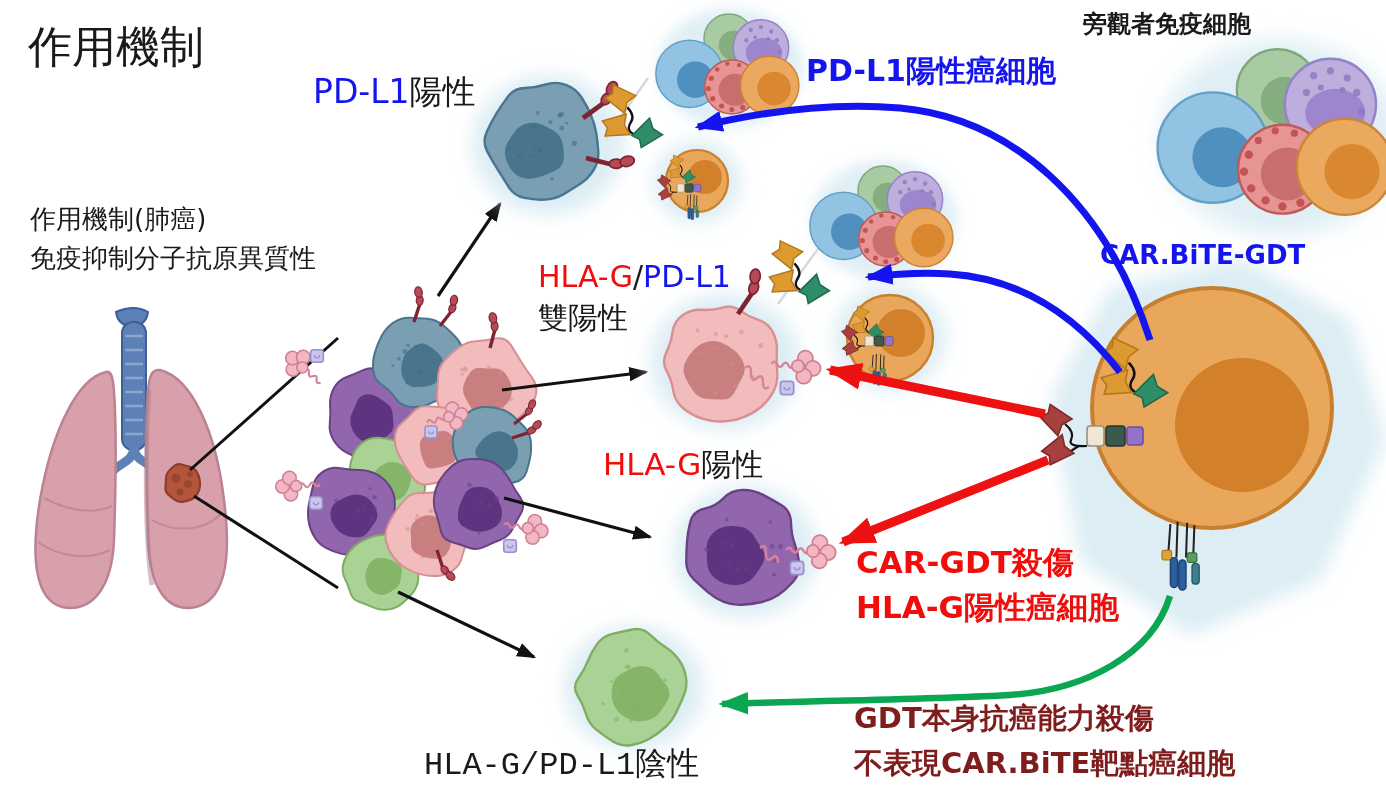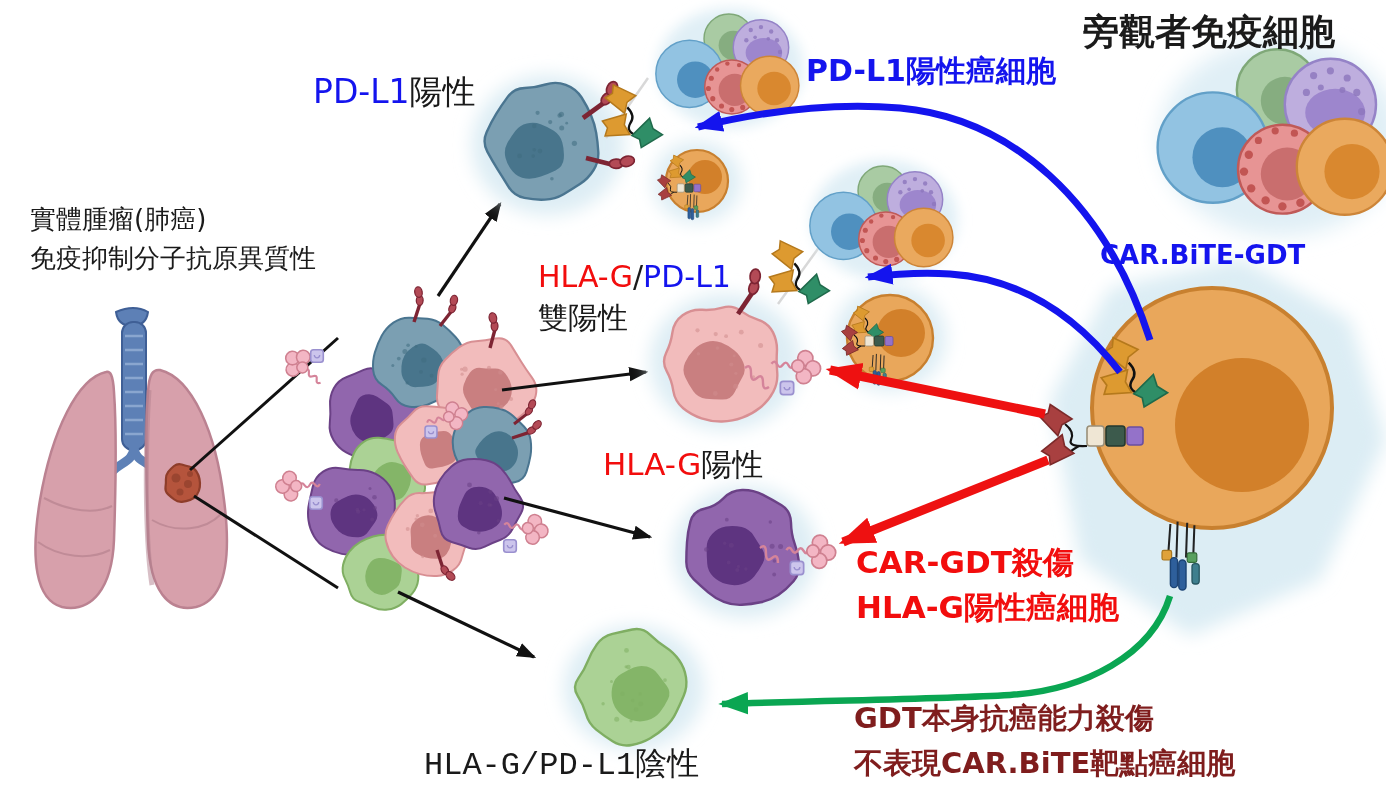--- a/index.html
+++ b/index.html
@@ -380,44 +380,47 @@
   </g>
   <g stroke="#ee1111" stroke-width="9" fill="none">
     <path d="M1045,414 L830,370" marker-end="url(#mred)"></path>
     <path d="M1048,460 L843,542" marker-end="url(#mred)"></path>
   </g>
   <g stroke="#0aa652" stroke-width="6.5" fill="none">
     <path d="M1170,596 C1152,655 1085,690 1010,695 C940,699 850,700 722,704" marker-end="url(#mgreen)"></path>
   </g>
 </svg>
 
+<div class="lbl blk" style="left:28px;top:18px;font-size:44px;">
+  <span>作用機制</span>
+</div>
 
 <div class="lbl blk" style="left:30px;top:200px;font-size:26px;line-height:39px;">
-  <div><span>實體腫瘤(肺癌)</span></div>
+  <div><span>作用機制(肺癌)</span></div>
   <div><span>免疫抑制分子抗原異質性</span></div>
 </div>
 
 <div class="lbl" style="left:313px;top:70px;font-size:33px;">
   <span class="blue">PD-L1</span><span class="blk">陽性</span>
 </div>
 
 <div class="lbl" style="left:538px;top:256px;font-size:30px;line-height:41px;">
   <div><span class="red">HLA-G</span><span class="blk">/</span><span class="blue">PD-L1</span></div>
   <div class="blk"><span>雙陽性</span></div>
 </div>
 
 <div class="lbl" style="left:603px;top:444px;font-size:31px;">
   <span class="red">HLA-G</span><span class="blk">陽性</span>
 </div>
 
 <div class="lbl blk" style="left:424px;top:742px;font-size:32px;font-family:Liberation Mono, monospace;">
   <span>HLA-G/PD-L1陰性</span>
 </div>
 
-<div class="lbl blk b" style="left:1083px;top:8px;font-size:36px;">
+<div class="lbl blk b" style="left:1083px;top:8px;font-size:24px;">
   <span>旁觀者免疫細胞</span>
 </div>
 
 <div class="lbl blue b" style="left:806px;top:48px;font-size:30px;line-height:45px;">
   <div><span>PD-L1陽性癌細胞</span></div>
 </div>
 
 <div class="lbl blue b" style="left:1100px;top:240px;font-size:26px;">
   <span>CAR.BiTE-GDT</span>
 </div>

